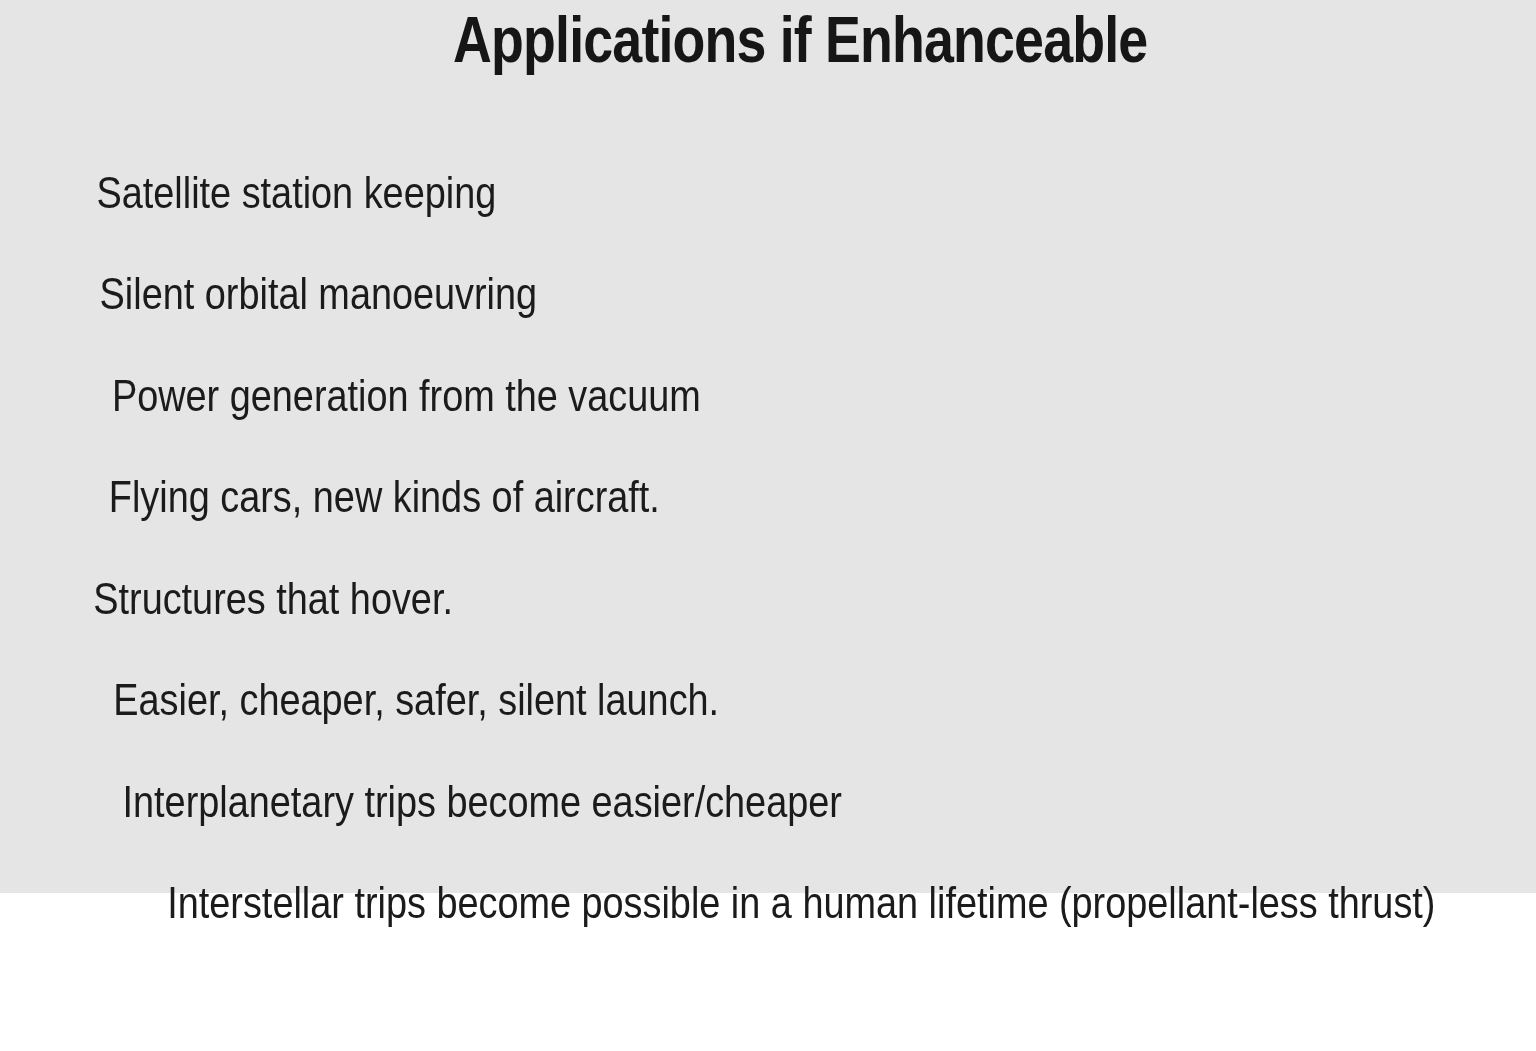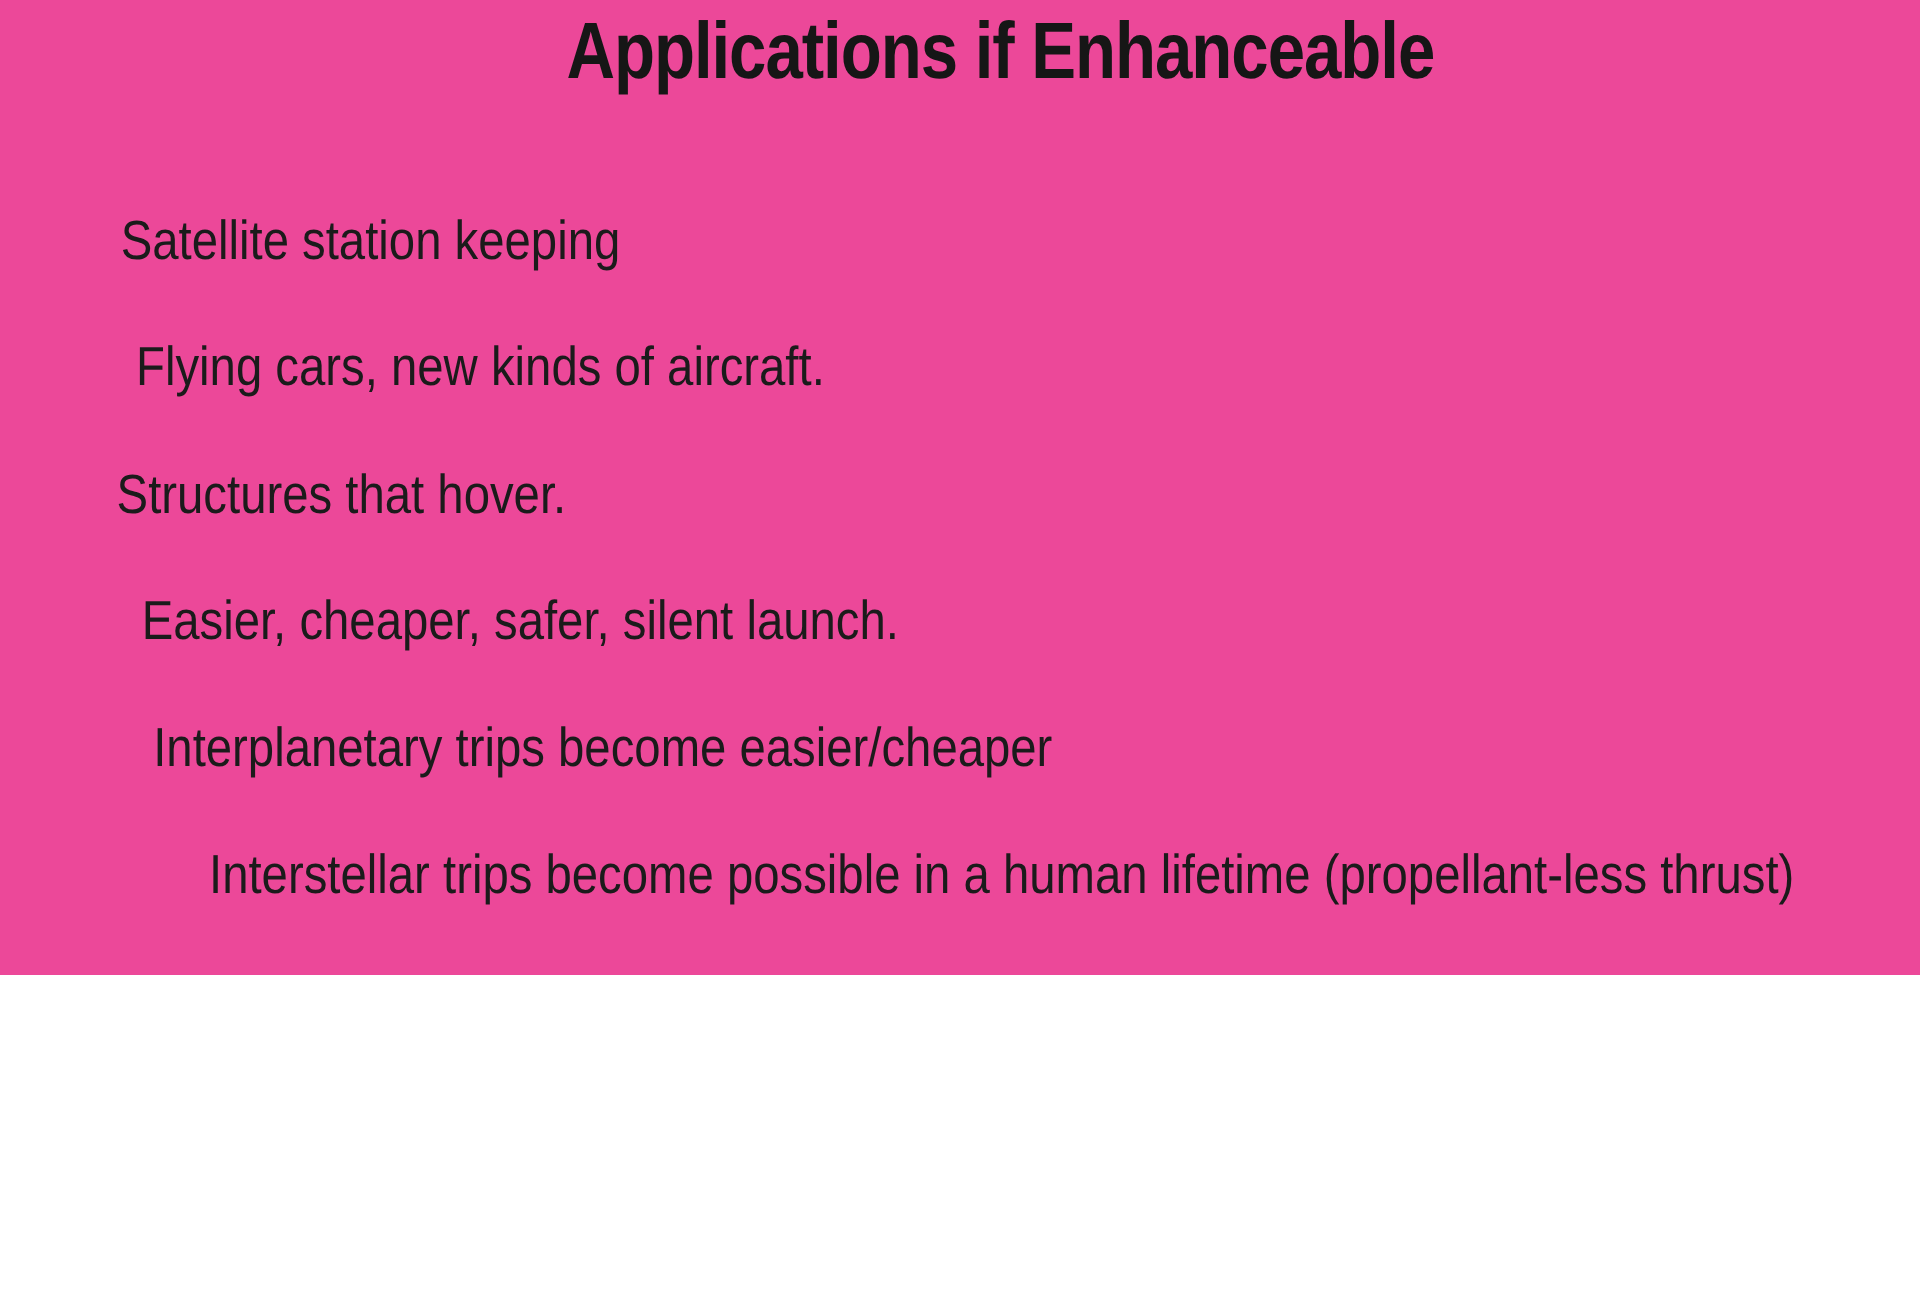--- a/index.html
+++ b/index.html
@@ -6,22 +6,22 @@
   html, body {
     width: 1536px;
     height: 1051px;
     background: #ffffff;
     overflow: hidden;
     font-family: "Liberation Sans", "DejaVu Sans", sans-serif;
   }
   .slide {
     position: relative;
     width: 1536px;
-    height: 780px;
-    background: #ec4899;
+    height: 893px;
+    background: #e5e5e5;
   }
   
   .content-axis {
     position: absolute;
     left: 64px;
     width: 1472px;
   }
   .title-row {
     top: 0;
     height: 80px;
@@ -61,20 +61,26 @@
 
   <div class="content-axis title-row">
     <span>Applications if Enhanceable</span>
   </div>
 
   <div class="content-axis body-list">
     <div class="line">
       <span>Satellite station keeping</span>
     </div>
     <div class="line">
+      <span>Silent orbital manoeuvring</span>
+    </div>
+    <div class="line">
+      <span>Power generation from the vacuum</span>
+    </div>
+    <div class="line">
       <span>Flying cars, new kinds of aircraft.</span>
     </div>
     <div class="line">
       <span>Structures that hover.</span>
     </div>
     <div class="line">
       <span>Easier, cheaper, safer, silent launch.</span>
     </div>
     <div class="line">
       <span>Interplanetary trips become easier/cheaper</span>

